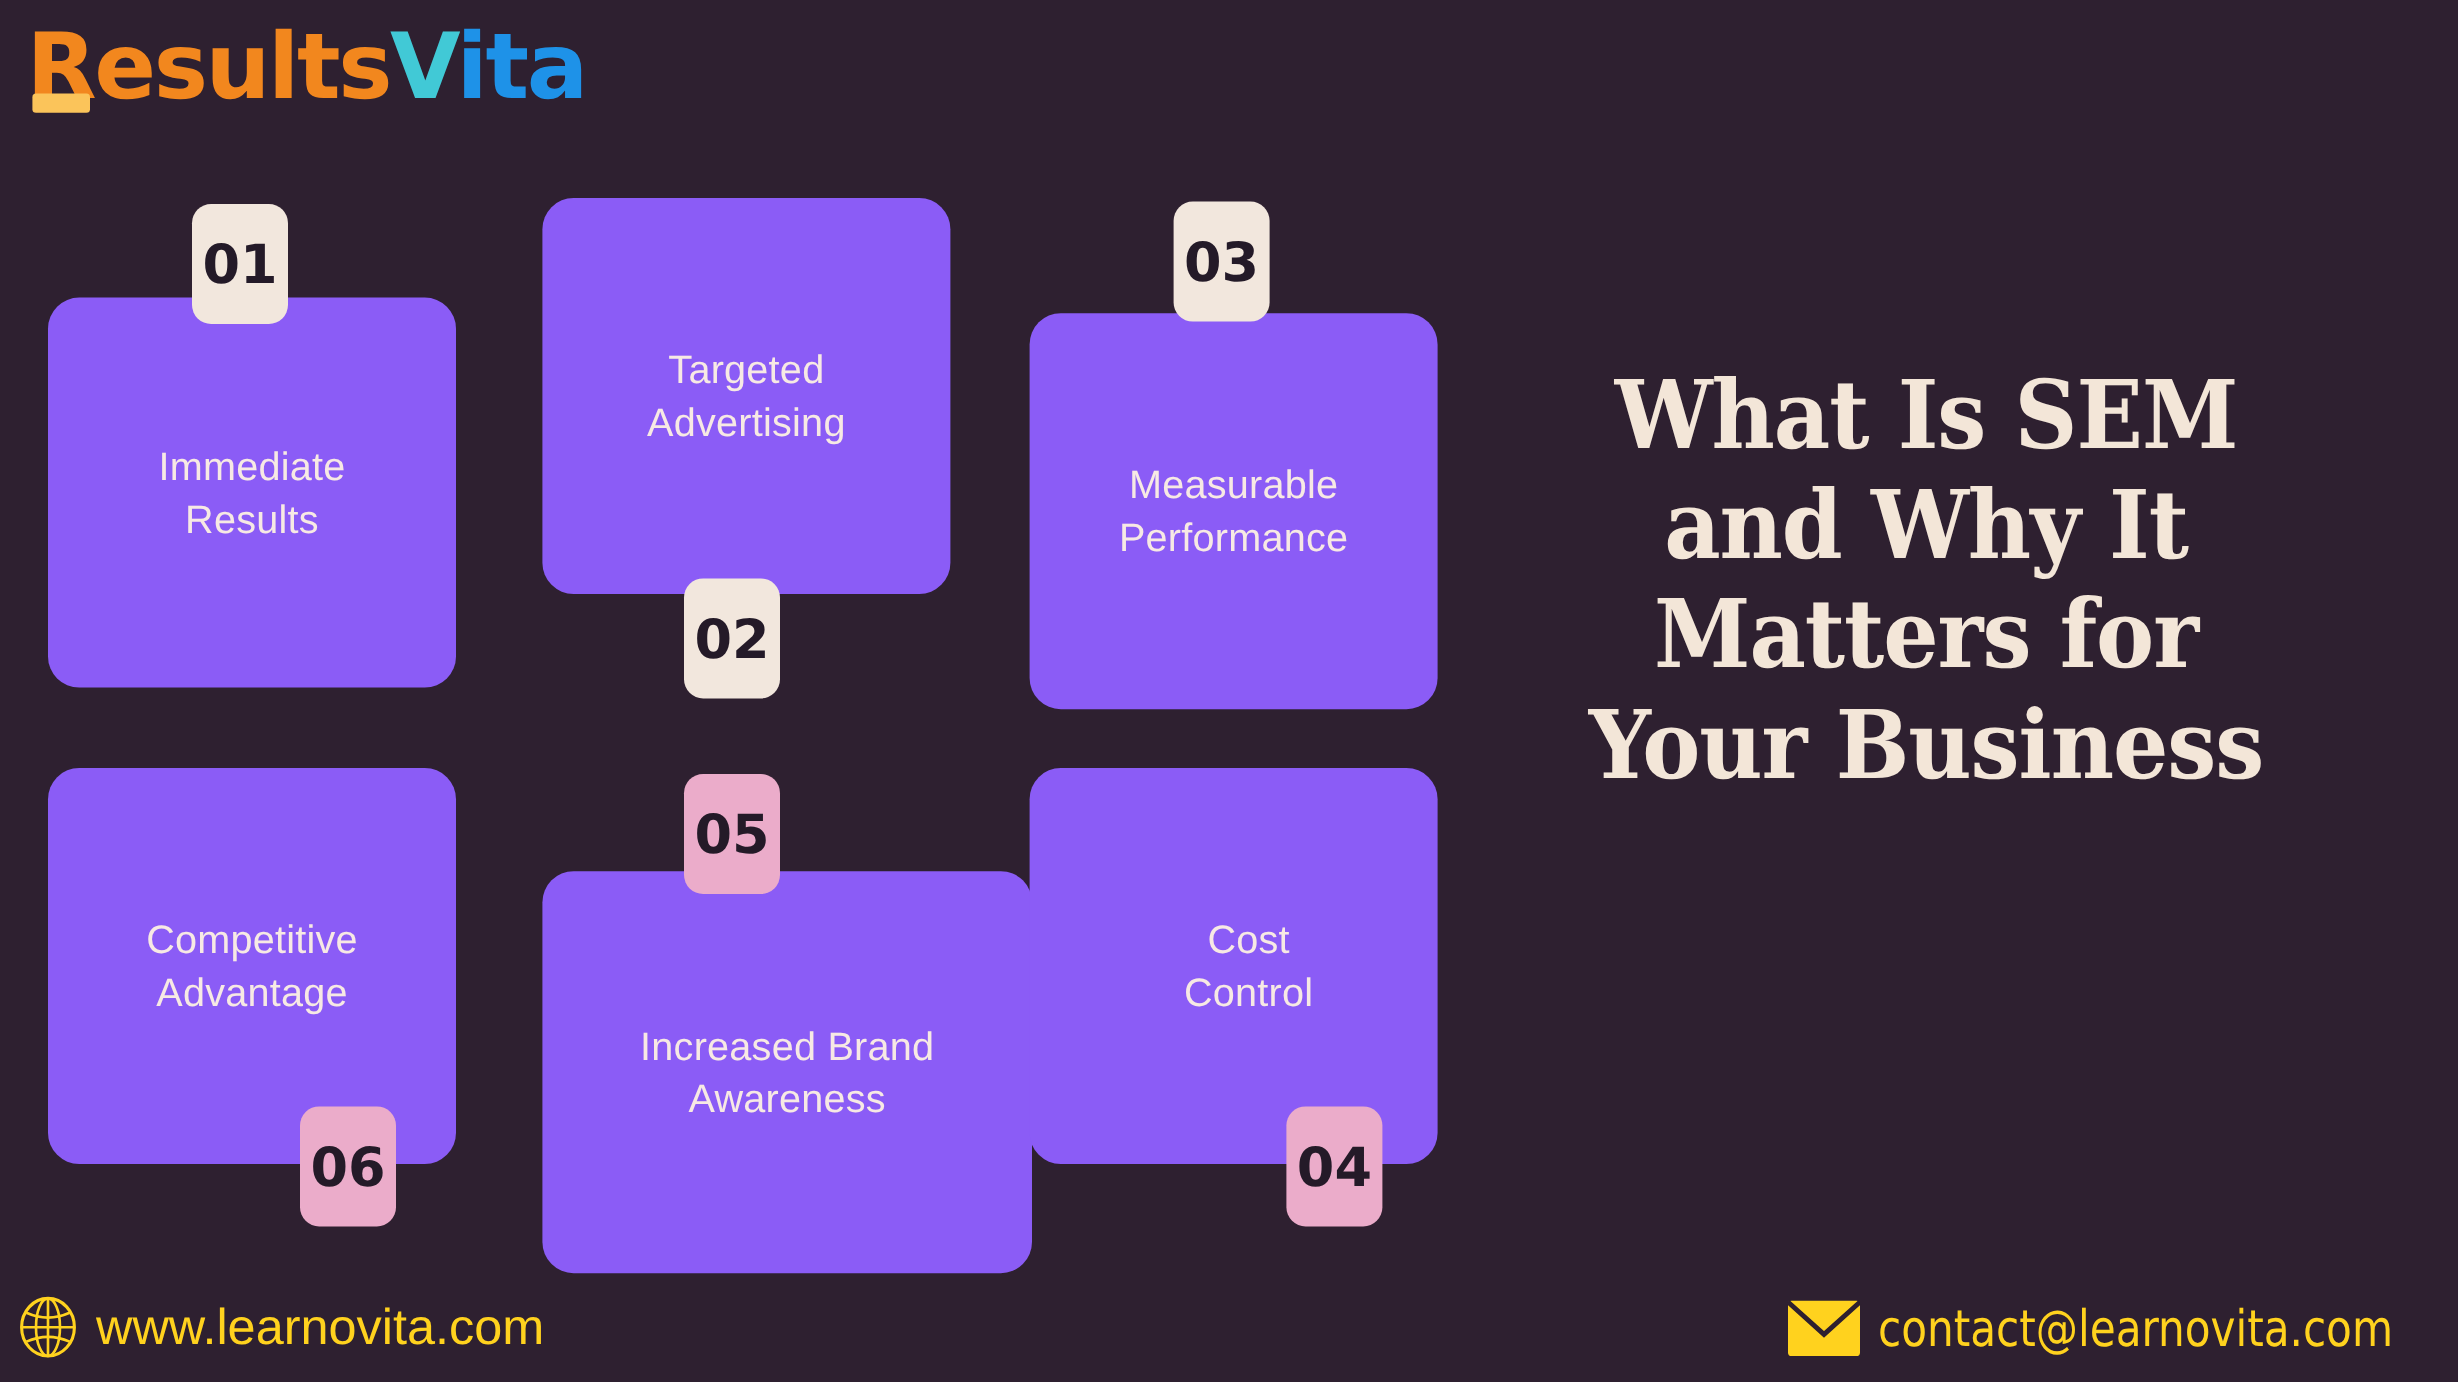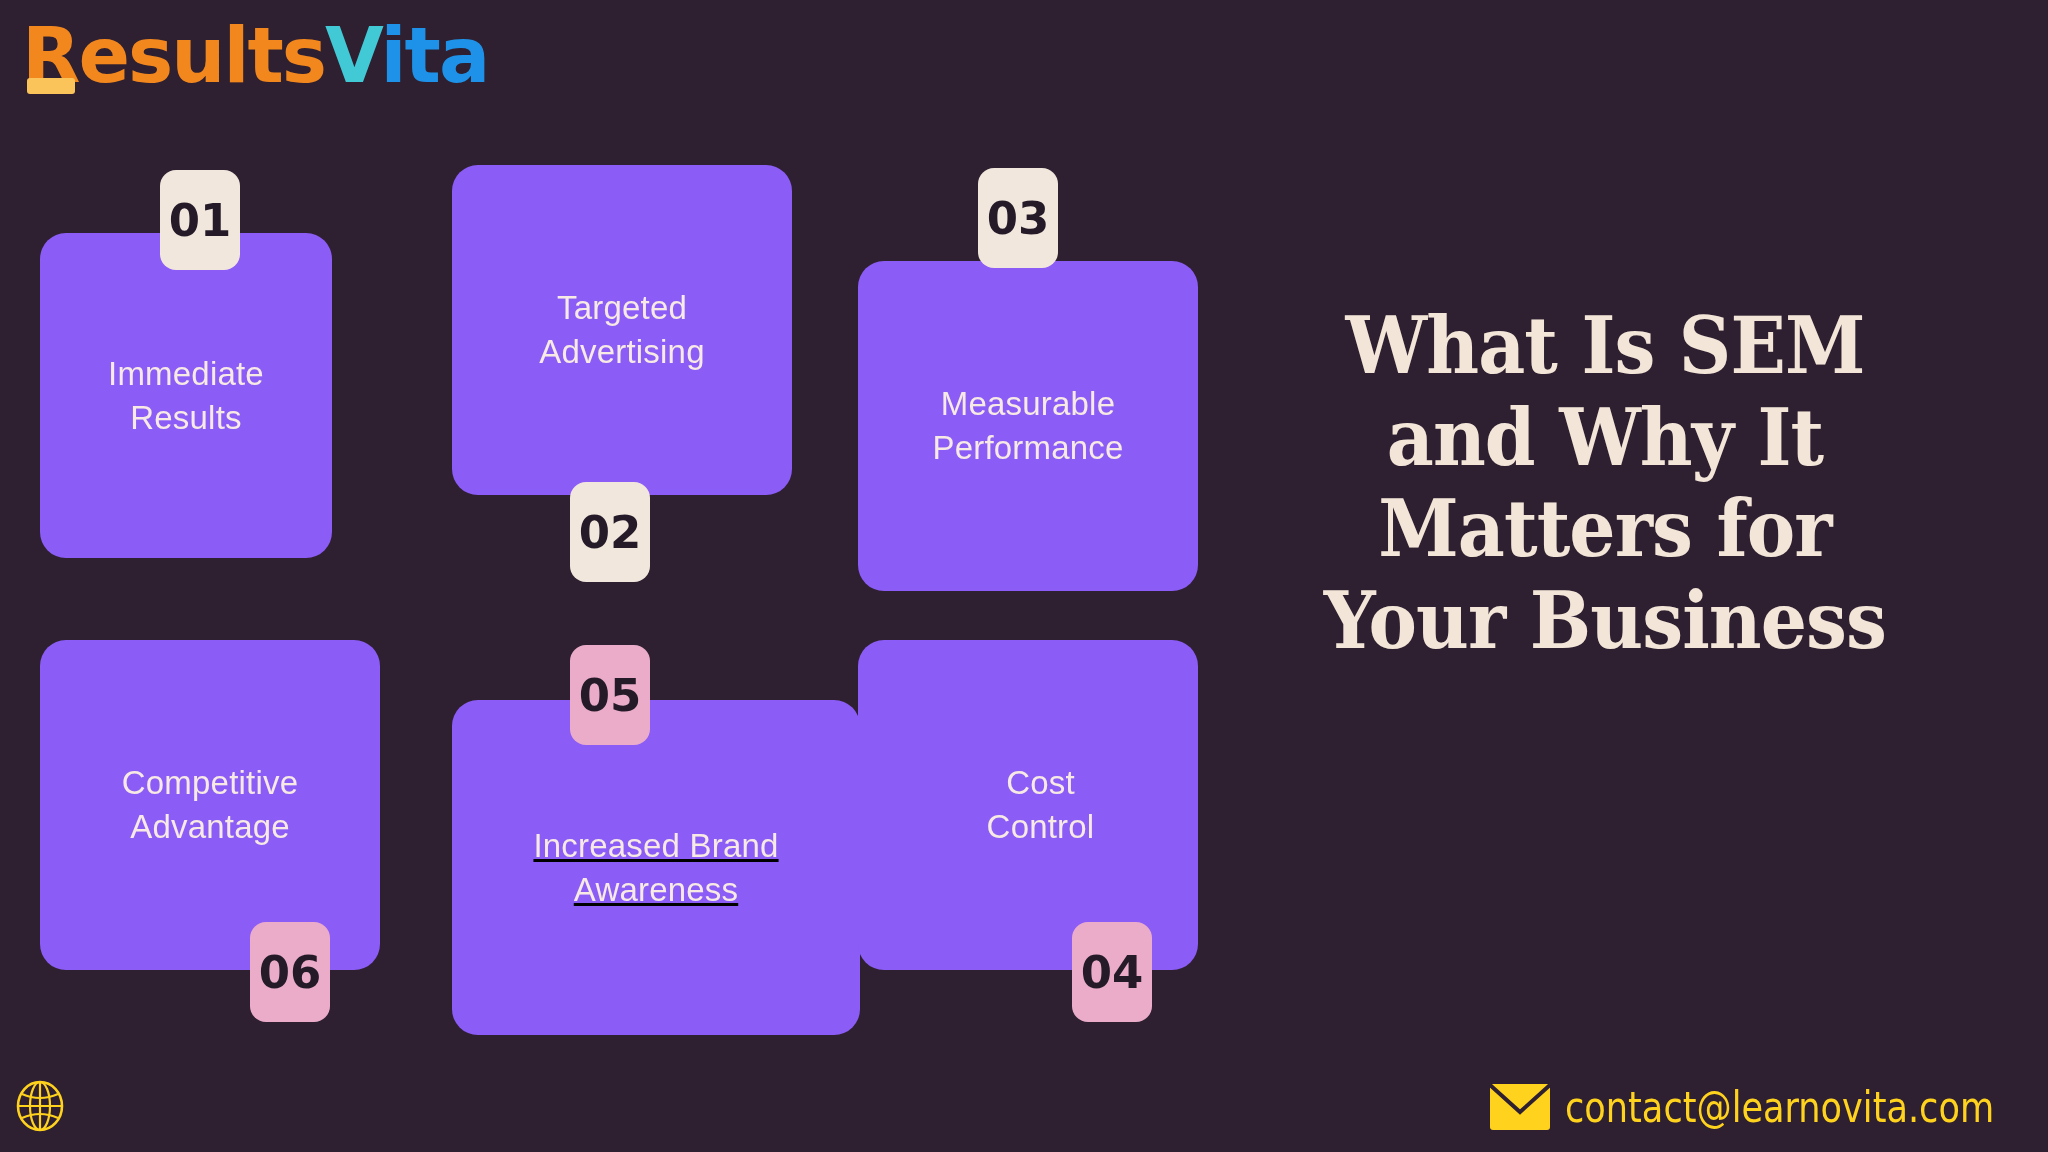--- a/index.html
+++ b/index.html
@@ -39,25 +39,25 @@
     font-family:"Liberation Sans", sans-serif;
     font-size:33px;
     font-weight:400;
     line-height:1.32;
     text-align:center;
     letter-spacing:.2px;
     padding:0 14px;
   }
 
   
-  #card-1 { left:40px;  top:233px; width:292px; height:325px; }
+  #card-1 { left:40px;  top:248px; width:340px; height:325px; }
   #card-2 { left:452px; top:165px; width:340px; height:330px; }
   #card-3 { left:858px; top:261px; width:340px; height:330px; }
   #card-4 { left:40px;  top:640px; width:340px; height:330px; }
-  #card-5 { left:452px; top:700px; width:408px; height:335px;text-decoration:underline; }
+  #card-5 { left:452px; top:726px; width:408px; height:335px; }
   #card-6 { left:858px; top:640px; width:340px; height:330px;padding-left:25px; }
 
   
   .badge {
     position:absolute;
     width:80px; height:100px;
     border-radius:16px;
     display:flex; align-items:center; justify-content:center;
     font-family:"DejaVu Sans", sans-serif;
     font-size:45px; font-weight:bold;
@@ -143,20 +143,21 @@
 
 <div class="footer-item" id="footer-web">
   <svg class="ficon" width="52" height="52" viewBox="0 0 52 52">
     <ellipse cx="26" cy="26" rx="22" ry="24" fill="none" stroke="#FFD21E" stroke-width="2.6"></ellipse>
     <ellipse cx="26" cy="26" rx="10" ry="24" fill="none" stroke="#FFD21E" stroke-width="2.2"></ellipse>
     <line x1="4" y1="26" x2="48" y2="26" stroke="#FFD21E" stroke-width="2.2"></line>
     <line x1="26" y1="2" x2="26" y2="50" stroke="#FFD21E" stroke-width="2.2"></line>
     <path d="M8 14 Q26 22 44 14" fill="none" stroke="#FFD21E" stroke-width="2.2"></path>
     <path d="M8 38 Q26 30 44 38" fill="none" stroke="#FFD21E" stroke-width="2.2"></path>
   </svg>
+  <span class="ftext">www.learnovita.com</span>
 </div>
 
 <div class="footer-item" id="footer-mail">
   <svg class="ficon" width="62" height="50" viewBox="0 0 62 50">
     <rect x="1" y="2" width="60" height="46" rx="3" fill="#FFD21E"></rect>
     <path d="M1 3 L31 30 L61 3" fill="none" stroke="#2E2030" stroke-width="4"></path>
   </svg>
   <span class="ftext">contact@learnovita.com</span>
 </div>
 

